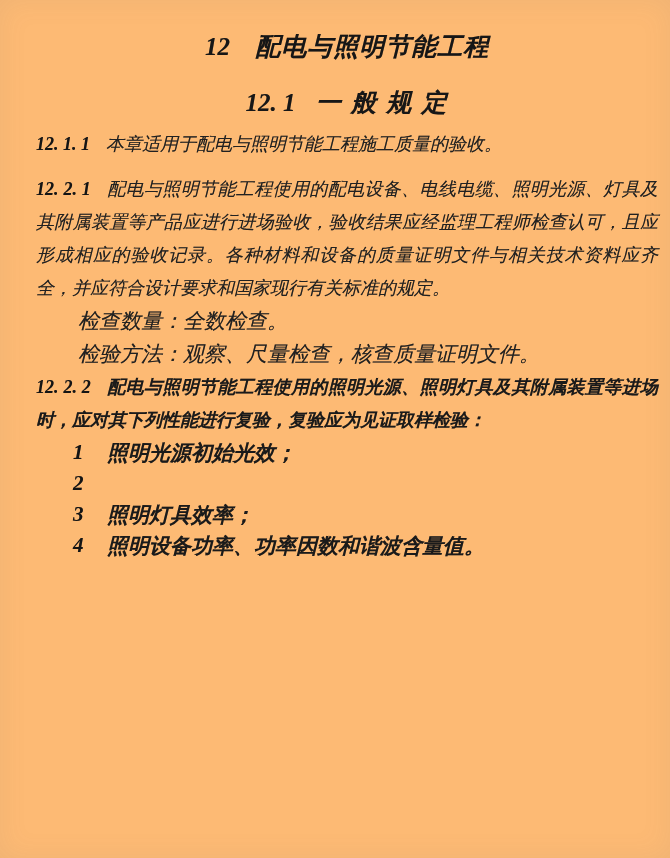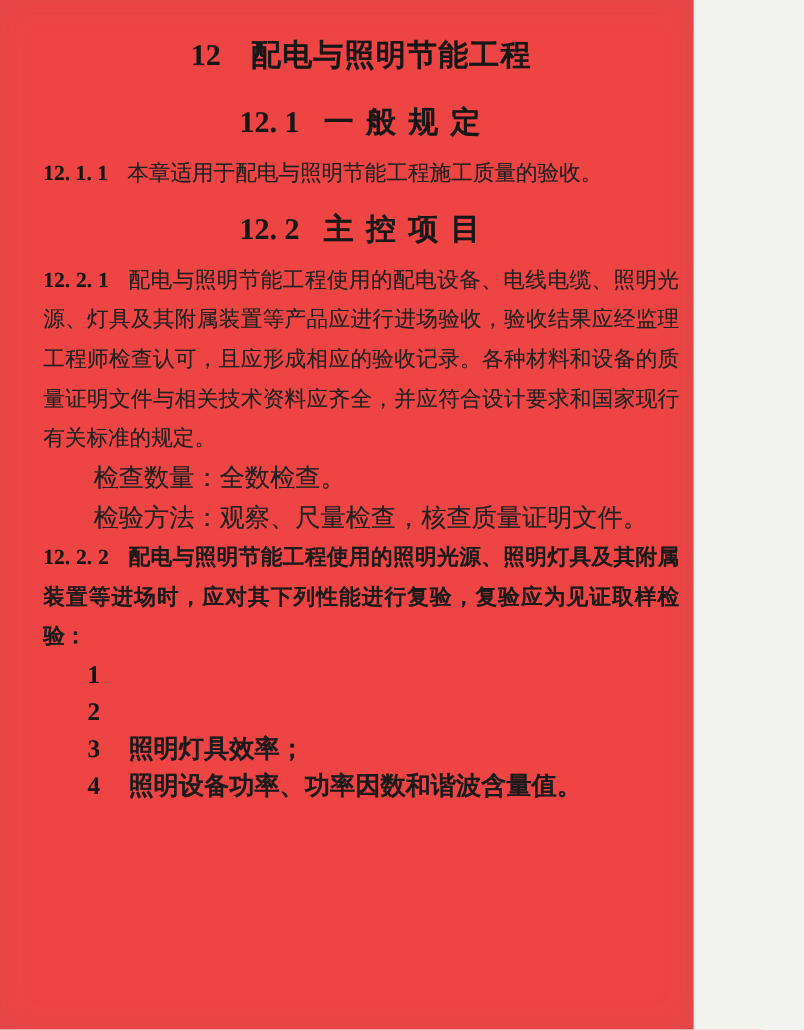--- a/index.html
+++ b/index.html
@@ -9,26 +9,27 @@
   }
   body {
     width: 670px;
     height: 858px;
     overflow: hidden;
     font-family: "Liberation Serif", serif;
     color: #212121;
   }
   .page {
     box-sizing: border-box;
-    width: 578px;
+    width: 670px;
     height: 858px;
     padding: 26px 12px 0 36px;
-    background: #ef4444;
+    background: #fdba74;
     box-shadow: inset 0 0 28px rgba(120,120,115,0.10);
     text-shadow: 0 0 0.4px rgba(40,40,40,0.45);
+    font-style: italic;
   }
   h1.chapter {
     margin: 4px 0 0 0;
     text-align: center;
     font-size: 25px;
     font-weight: bold;
     color: #161616;
     letter-spacing: 1px;
     line-height: 34px;
   }
@@ -104,40 +105,37 @@
     <span class="num">12. 1</span>
     <span class="ttl">一 般 规 定</span>
   </h2>
 
   <p class="clause first">
     <span class="cnum">12. 1. 1</span><span>本章适用于配电与照明节能工程施工质量的验收。</span>
   </p>
 
 
 
-  <h2 class="section section2">
-    <span class="num">12. 2</span>
-    <span class="ttl">主 控 项 目</span>
-  </h2>
 
   <p class="clause first">
     <span class="cnum">12. 2. 1</span><span>配电与照明节能工程使用的配电设备、电线电缆、照明光源、灯具及其附属装置等产品应进行进场验收，验收结果应经监理工程师检查认可，且应形成相应的验收记录。各种材料和设备的质量证明文件与相关技术资料应齐全，并应符合设计要求和国家现行有关标准的规定。</span>
   </p>
 
   <p class="note">检查数量：全数检查。</p>
 
   <p class="note">检验方法：观察、尺量检查，核查质量证明文件。</p>
 
   <p class="clause">
     <span class="cnum">12. 2. 2</span><span class="hei-text">配电与照明节能工程使用的照明光源、照明灯具及其附属装置等进场时，应对其下列性能进行复验，复验应为见证取样检验：</span>
   </p>
 
   <div class="vlist">
     <div class="vitem">
       <span class="vnum">1</span>
+      <span class="vtext">照明光源初始光效；</span>
     </div>
     <div class="vitem">
       <span class="vnum">2</span>
     </div>
     <div class="vitem">
       <span class="vnum">3</span>
       <span class="vtext">照明灯具效率；</span>
     </div>
     <div class="vitem">
       <span class="vnum">4</span>

